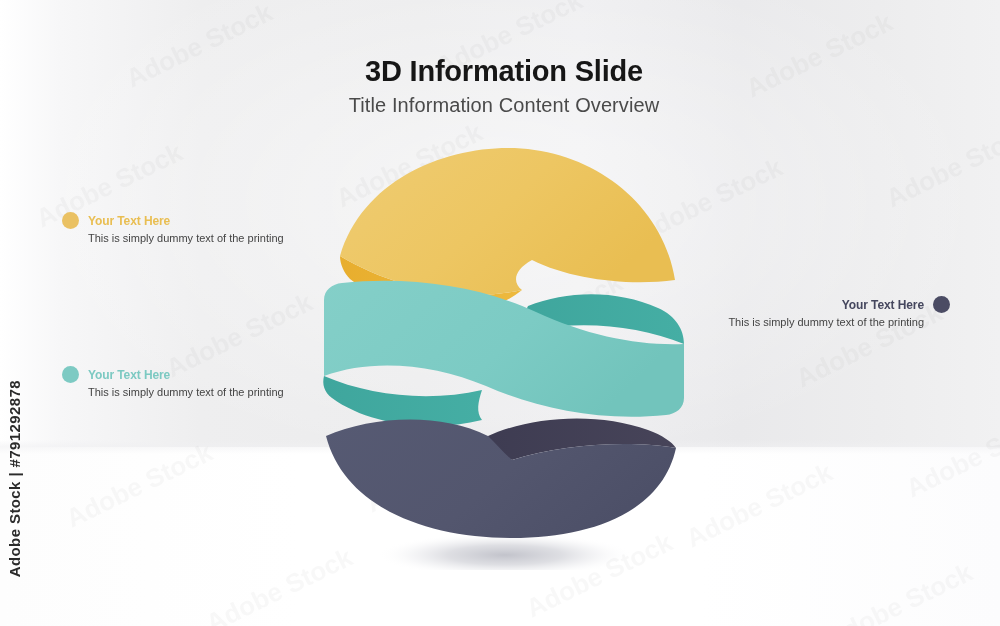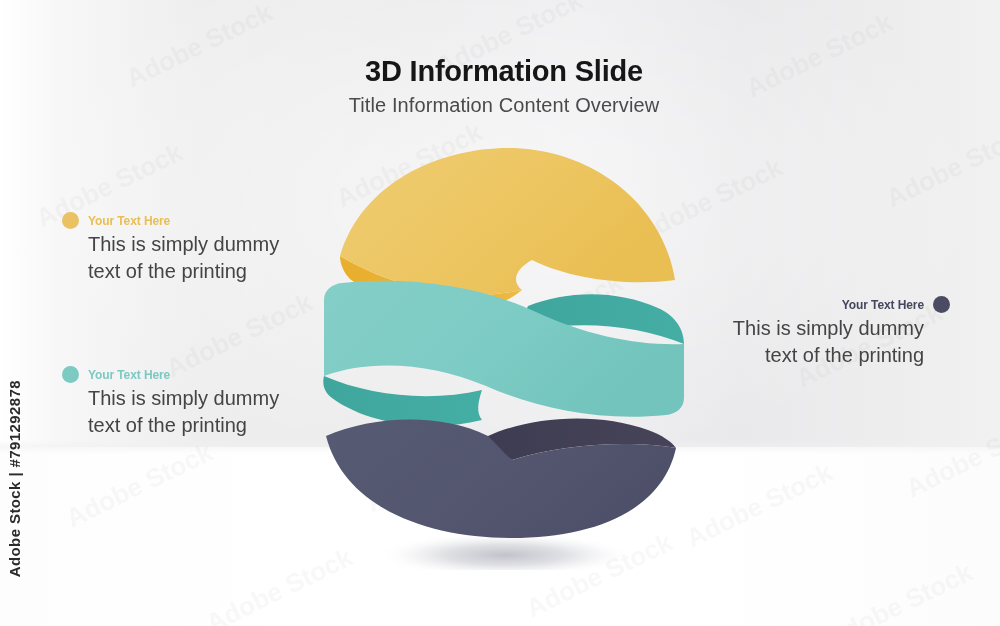--- a/index.html
+++ b/index.html
@@ -116,21 +116,21 @@
     border-radius: 50%;
     flex: 0 0 auto;
   }
   .callout-title {
     font-size: 12px;
     font-weight: bold;
     letter-spacing: -0.1px;
     white-space: nowrap;
   }
   .callout-body {
-    font-size: 20px;
+    font-size: 11px;
     color: #444444;
     line-height: 1.37;
     margin: 0;
     max-width: 215px;
   }
   .callout-left .callout-body { margin-left: 26px; }
   .callout-right .callout-body { margin-left: auto; margin-right: 26px; }
 
   .c-yellow { color: #E9BE52; }
   .c-teal   { color: #7CC9C2; }

